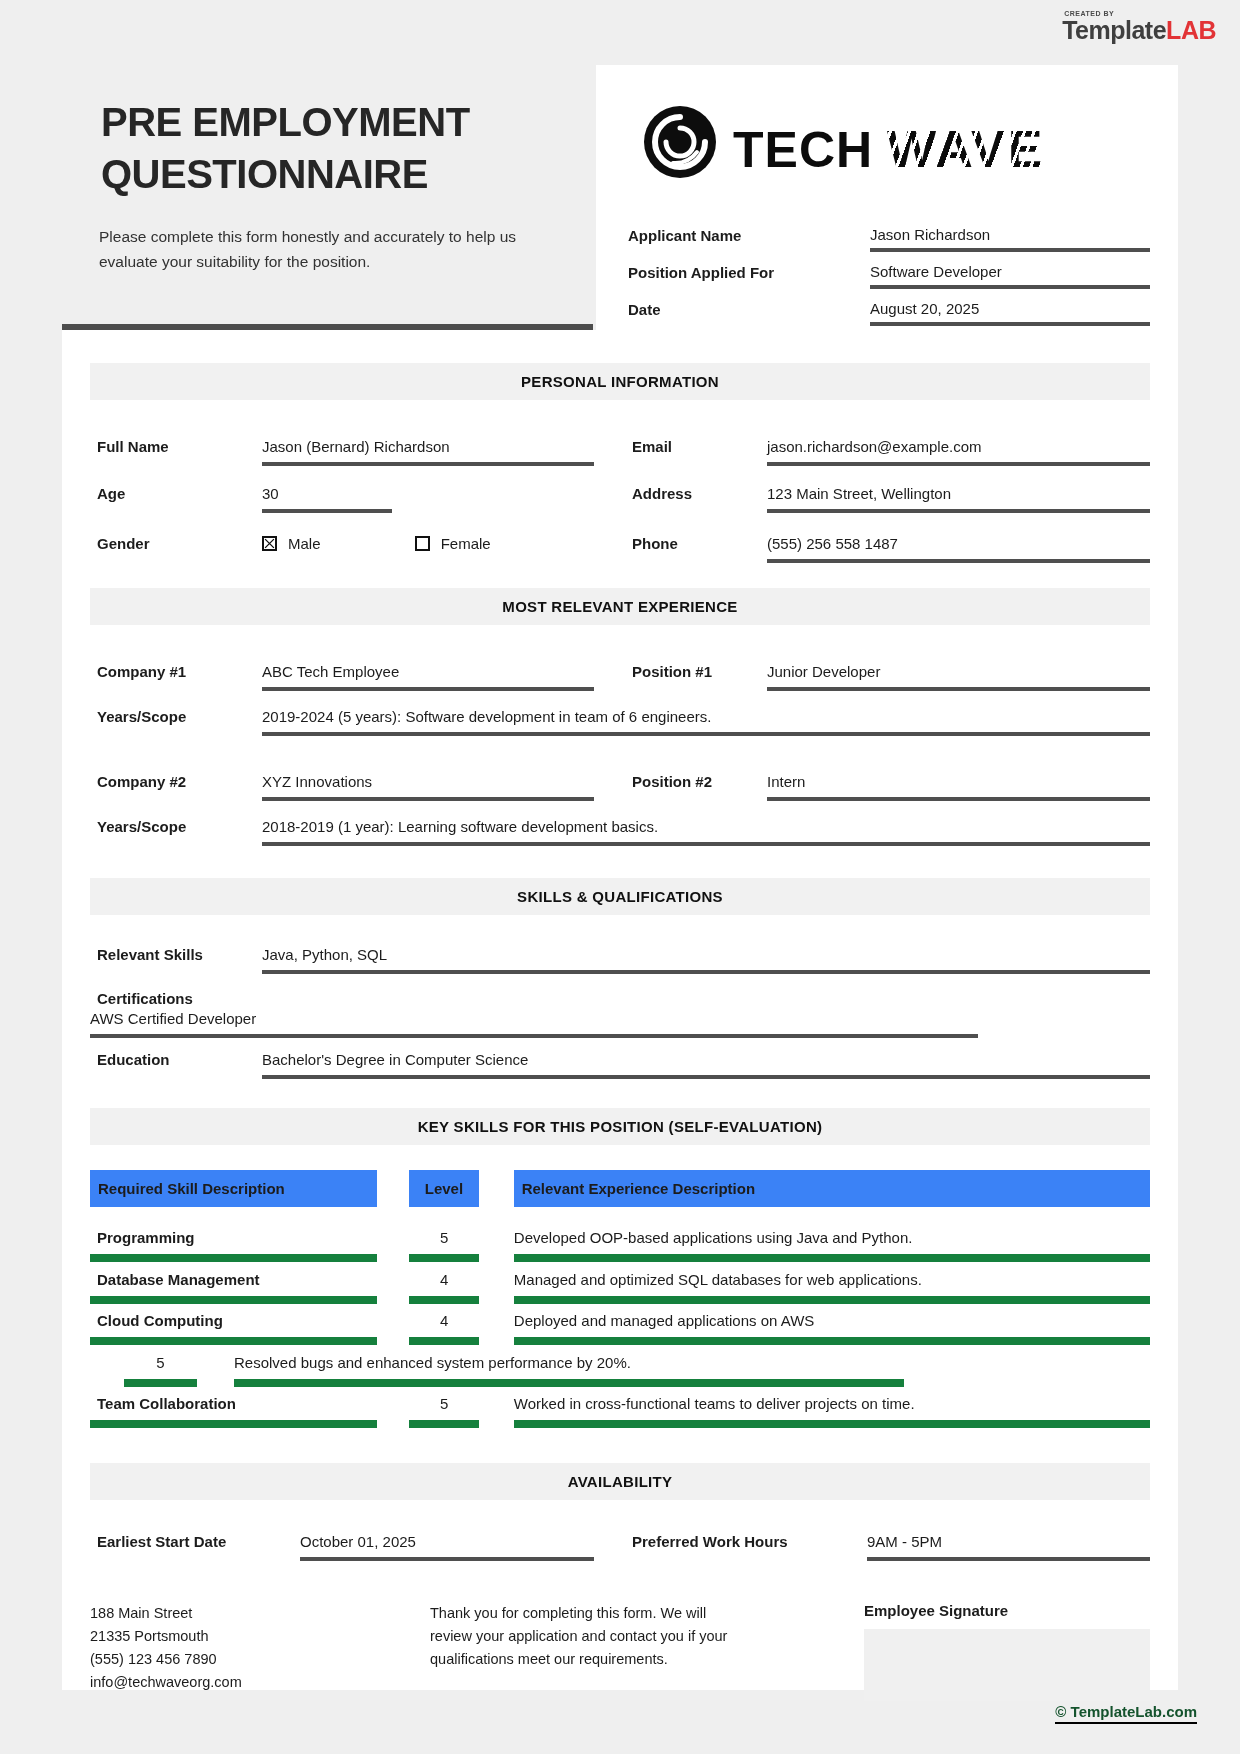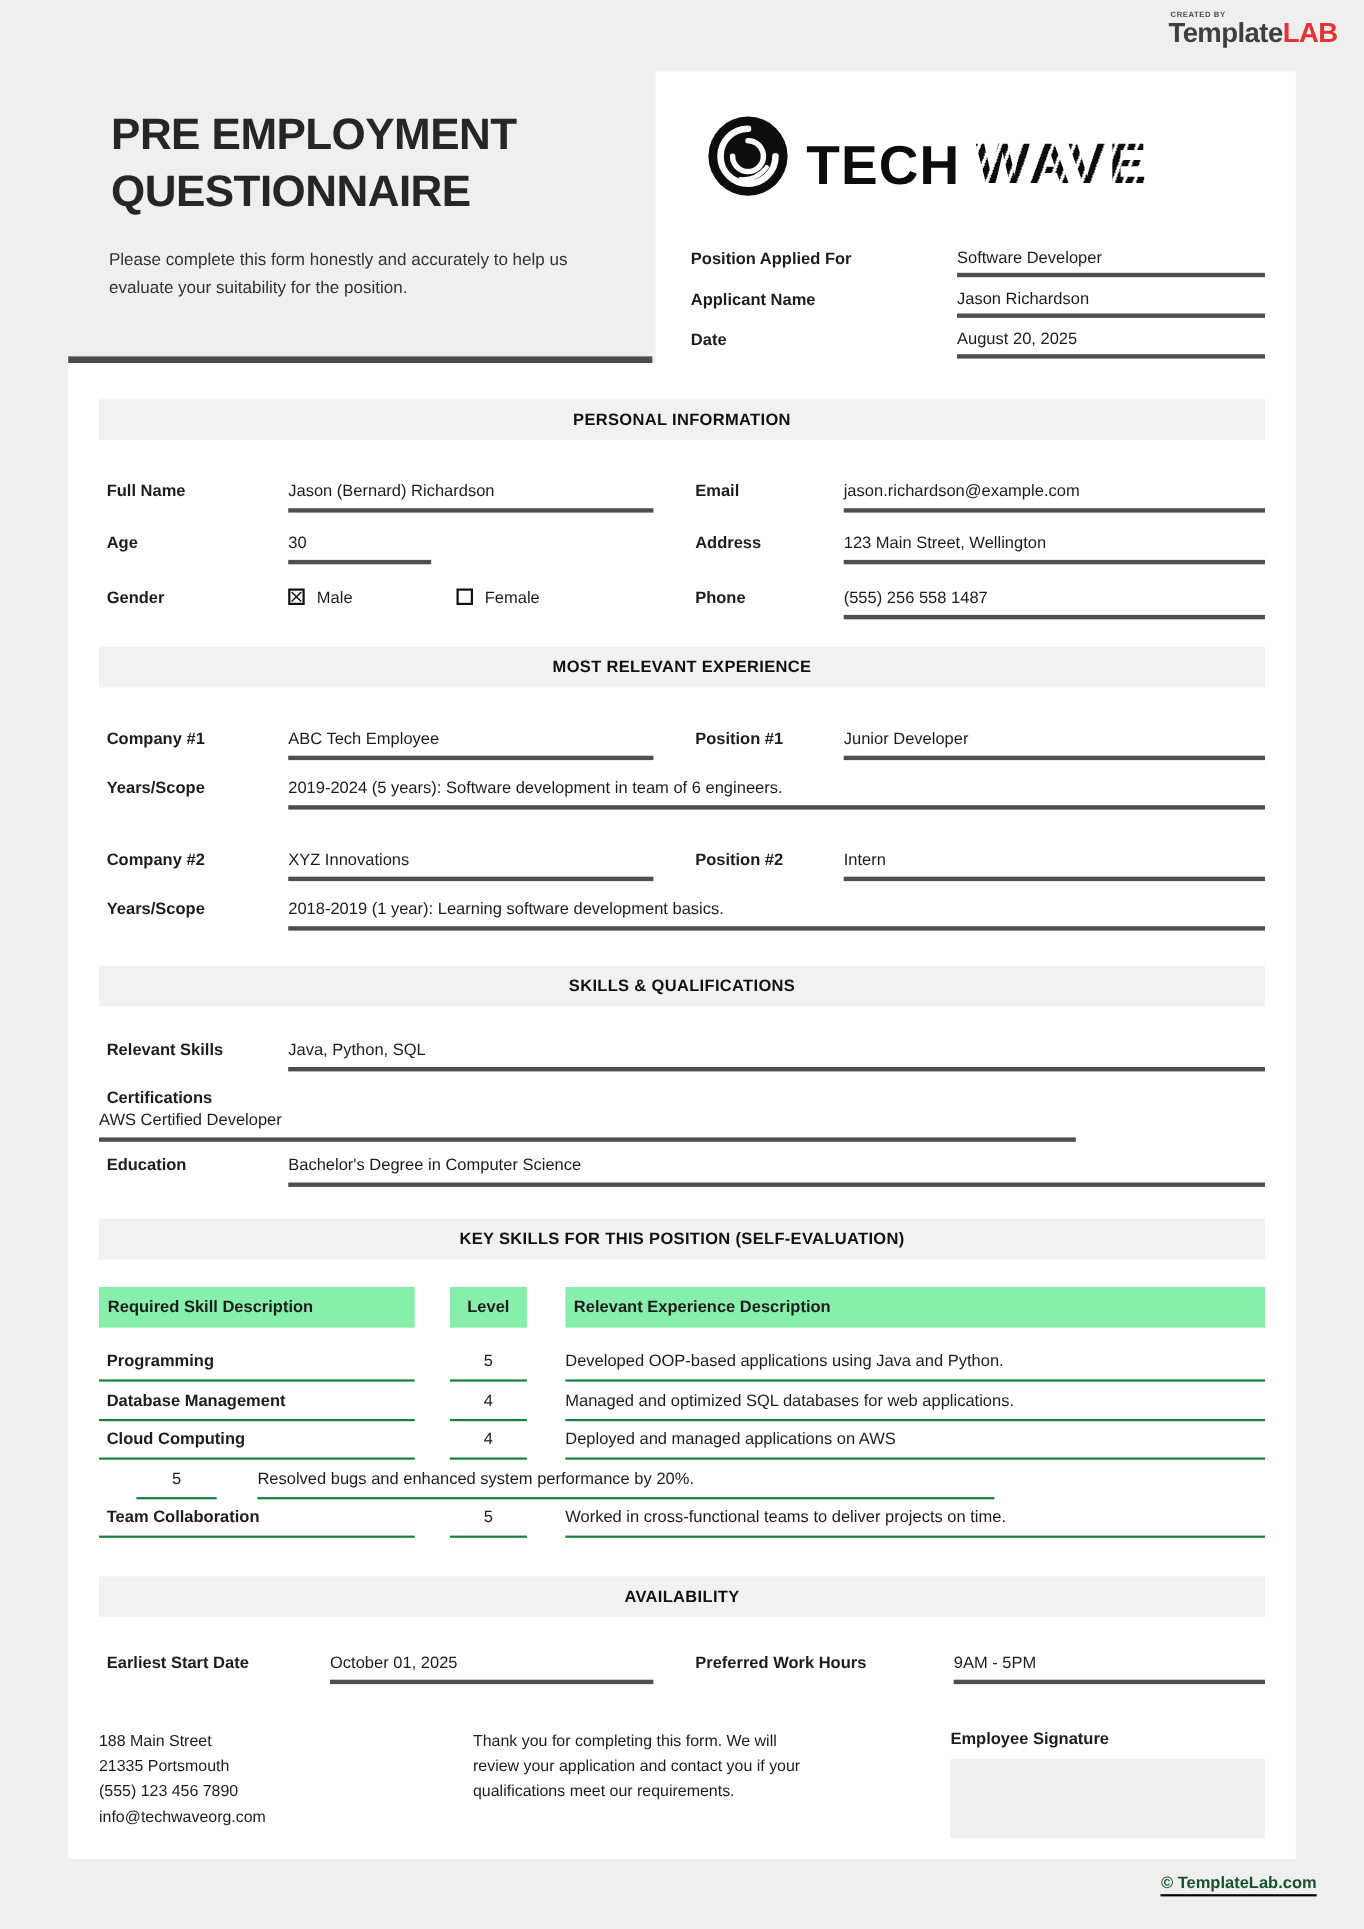--- a/index.html
+++ b/index.html
@@ -57,25 +57,25 @@
   .l210 { width:210px; } .v294 { width:294px; } .l242 { width:242px; } .v283 { width:283px; }
 
   
   .cb { display:inline-block; width:15px; height:15px; border:2px solid #111; position:relative; margin-right:11px; vertical-align:-2px; }
   .cb svg { position:absolute; inset:0; visibility:hidden; }
   .cb.checked svg { visibility:visible; }
   .gender-opt { display:inline-block; }
 
   
   .thead { display:flex; }
-  .th { background:#86efac; height:37px; line-height:37px; font-weight:bold; font-size:15px; padding-left:8px; }
+  .th { background:#3b82f6; height:37px; line-height:37px; font-weight:bold; font-size:15px; padding-left:8px; }
   .c1 { width:302px; } .tg1 { width:34px; } .c2 { width:73px; } .tg2 { width:37px; } .c3 { width:670px; }
   .th.c2 { text-align:center; padding-left:0; }
   .trow { display:flex; }
-  .td { font-size:15px; line-height:20px; padding-bottom:6px; border-bottom:2px solid #15803d; }
+  .td { font-size:15px; line-height:20px; padding-bottom:6px; border-bottom:8px solid #15803d; }
   .td.c1 { font-weight:bold; padding-left:7px; }
   .td.c2 { text-align:center; }
   .tgap { border-bottom:4px solid transparent; }
 
   
   .foot { display:flex; }
   .foot-col1 { width:300px; font-size:14.5px; line-height:23px; }
   .foot-col2 { width:310px; margin-left:40px; font-size:14.5px; line-height:23px; }
   .foot-col3 { width:286px; margin-left:124px; }
   .sig-label { font-weight:bold; font-size:15px; }
@@ -115,26 +115,26 @@
       <circle cx="37" cy="37" r="36" fill="#0d0d0d"></circle>
       <path d="M37 12 A25 25 0 1 0 62 37" stroke="#ffffff" stroke-width="6" fill="none" stroke-linecap="round"></path>
       <path d="M37 23 A14 14 0 1 1 23 37" stroke="#ffffff" stroke-width="5" fill="none" stroke-linecap="round"></path>
       <path d="M30 58 Q45 59 54 47" stroke="#ffffff" stroke-width="4" fill="none" stroke-linecap="round"></path>
     </svg>
     <span class="brand-name">TECH</span>
     <span class="brand-wave">WAVE</span>
   </div>
   <div class="card-fields">
     <div class="cf-row">
+      <div class="cf-label">Applicant Name</div>
+      <div class="cf-val">Jason Richardson</div>
+    </div>
+    <div class="cf-row">
       <div class="cf-label">Position Applied For</div>
       <div class="cf-val">Software Developer</div>
-    </div>
-    <div class="cf-row">
-      <div class="cf-label">Applicant Name</div>
-      <div class="cf-val">Jason Richardson</div>
     </div>
     <div class="cf-row">
       <div class="cf-label">Date</div>
       <div class="cf-val">August 20, 2025</div>
     </div>
   </div>
 </div>
 
 <div class="doc">
 

